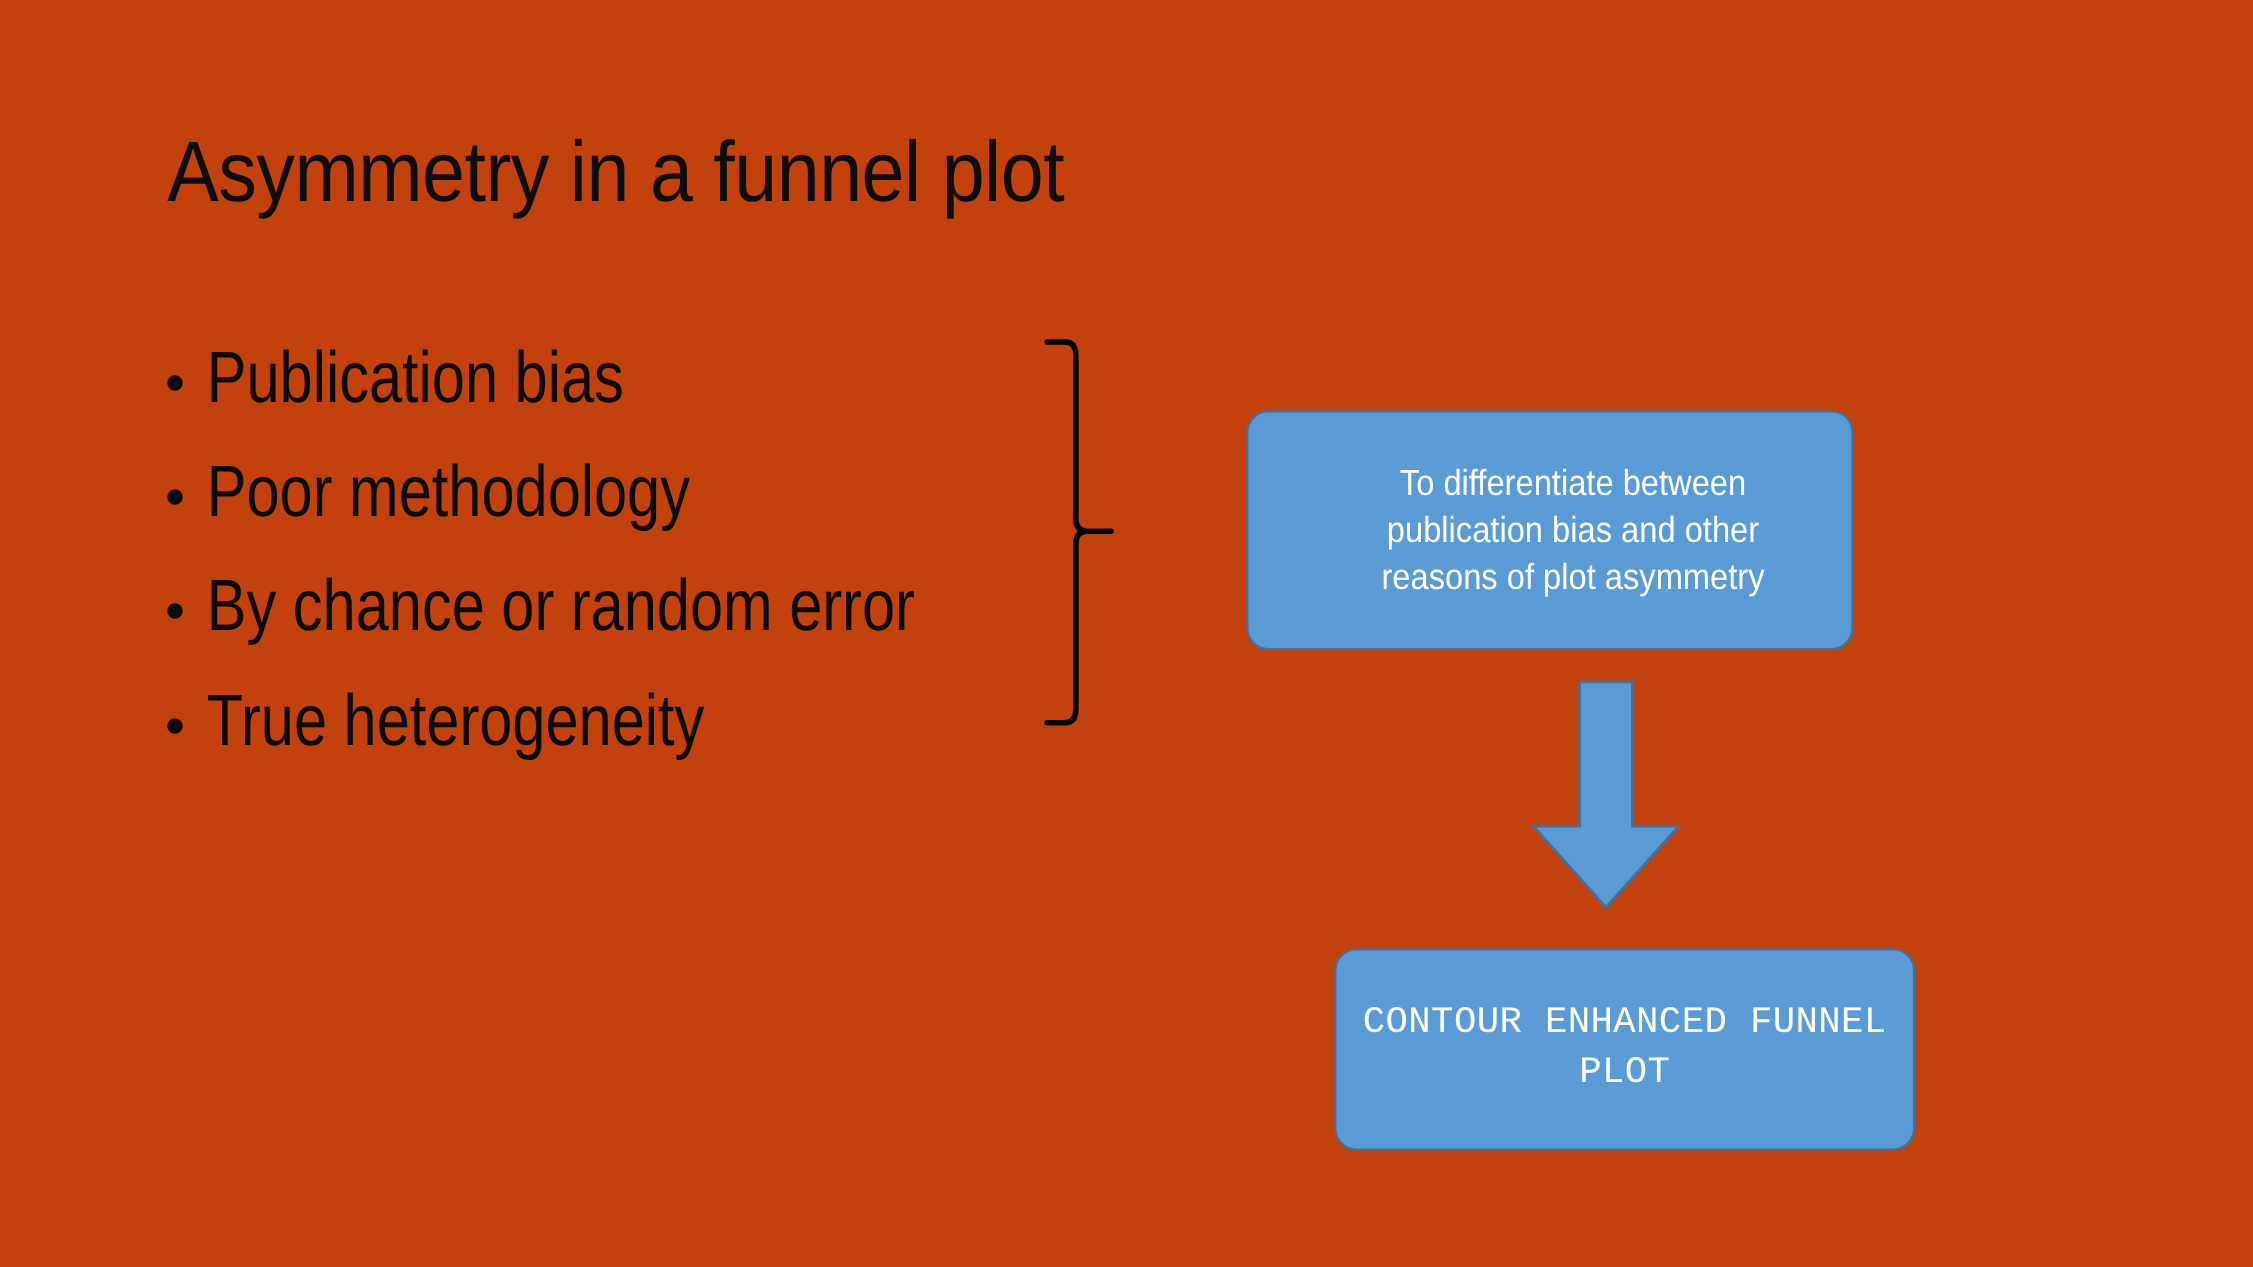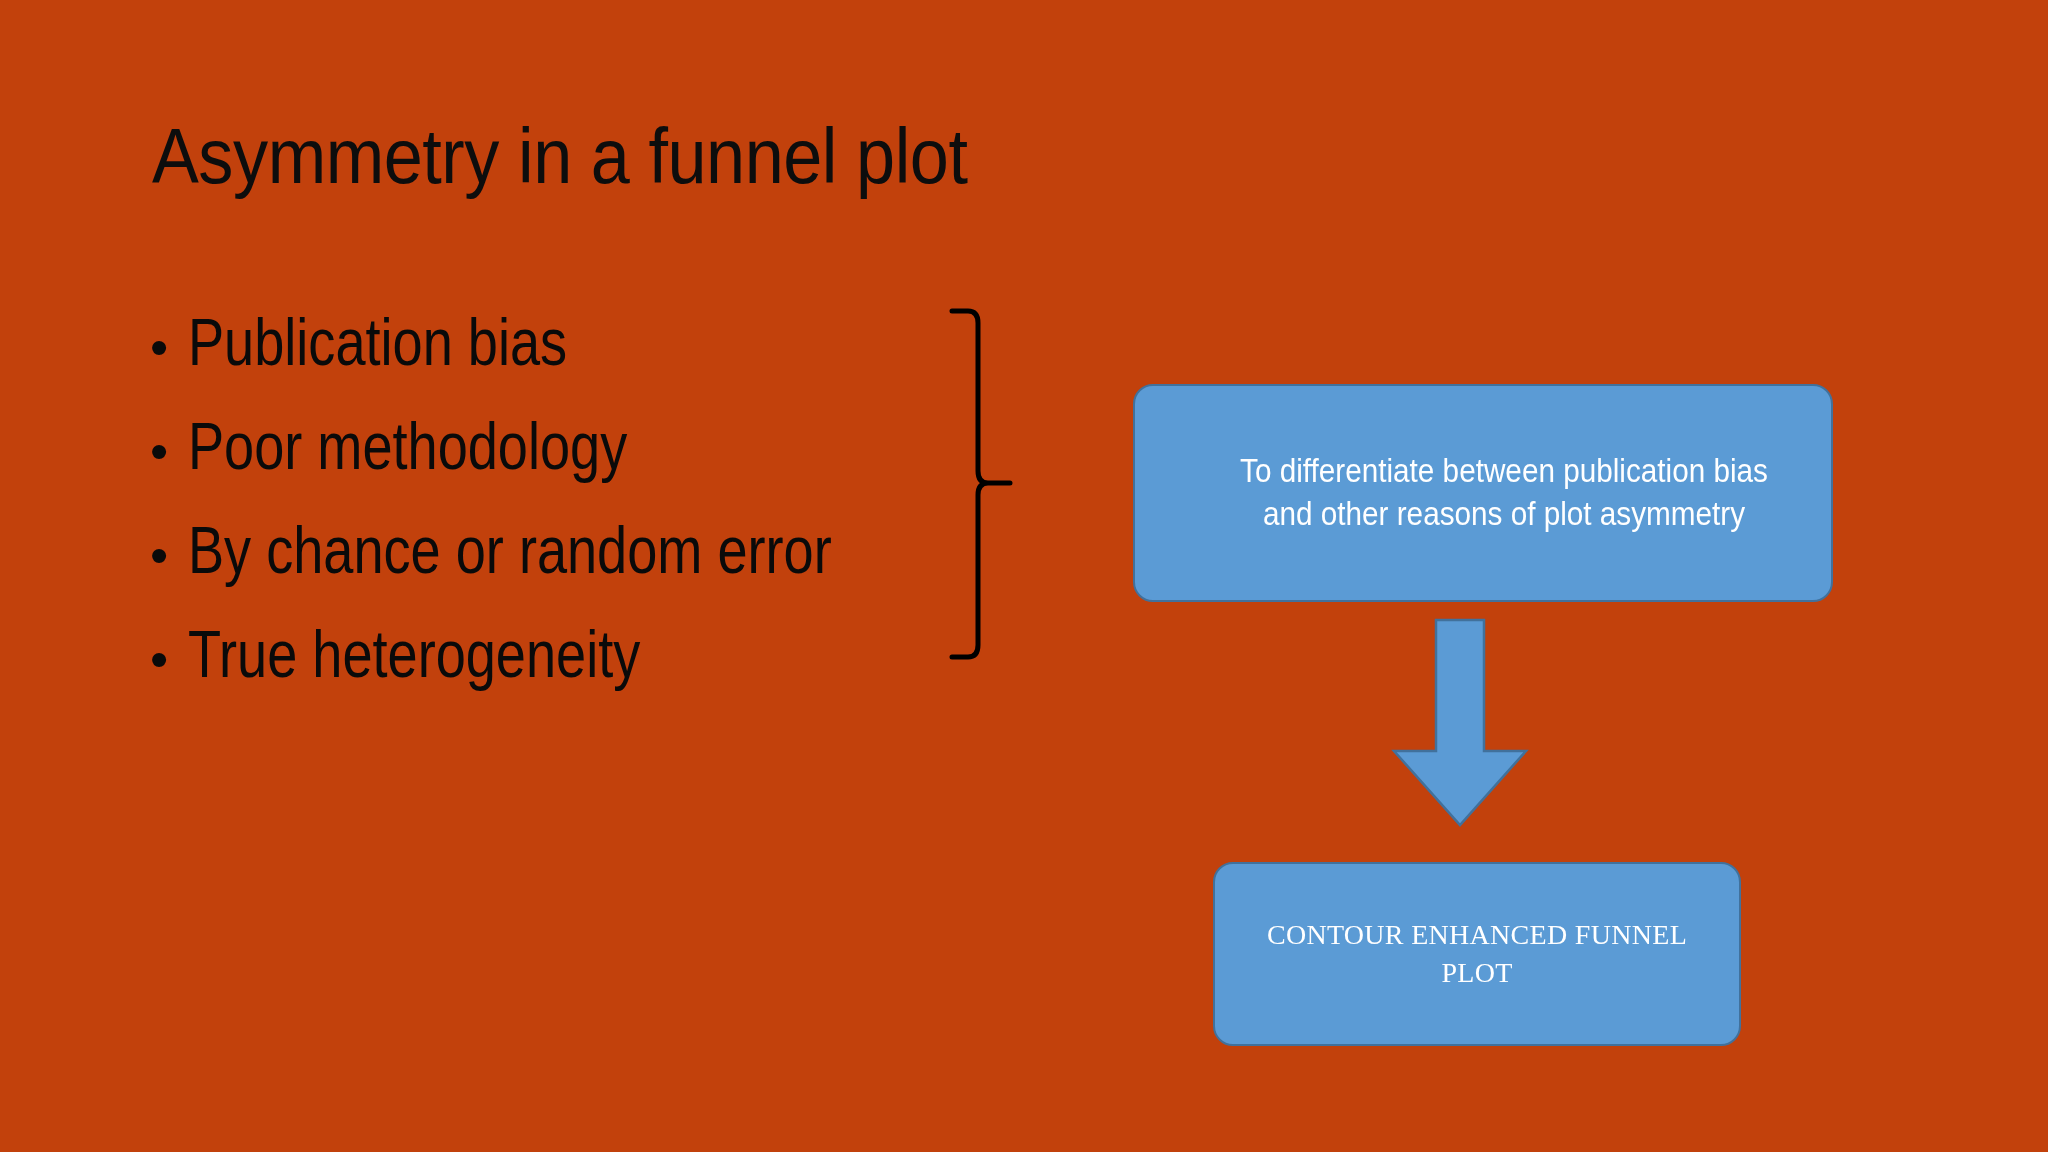--- a/index.html
+++ b/index.html
@@ -91,43 +91,43 @@
     border: 2px solid #41719C;
     border-radius: 20px;
     color: #ffffff;
     display: flex;
     align-items: center;
     justify-content: center;
     text-align: center;
   }
   #box-purpose {
     left: 13px;
-    top: 24px;
-    width: 700px;
+    top: 13px;
+    width: 552px;
     height: 218px;
     padding-left: 42px;
   }
   #box-purpose .box-text {
     font-family: "Liberation Sans", sans-serif;
     font-size: 33px;
     line-height: 1.30;
     font-weight: 400;
     transform: scaleX(0.90);
     transform-origin: center center;
     padding: 0 26px;
   }
   #box-outcome {
     left: 93px;
     top: 502px;
     width: 528px;
     height: 184px;
   }
   #box-outcome .box-text {
-    font-family: Liberation Serif, serif;
-    font-size: 28px;
+    font-family: Liberation Mono, monospace;
+    font-size: 34px;
     line-height: 1.35;
     font-weight: 400;
     letter-spacing: 0.3px;
     padding: 0 20px;
   }
 
   #arrow-down {
     position: absolute;
     left: 270px;
     top: 258px;

